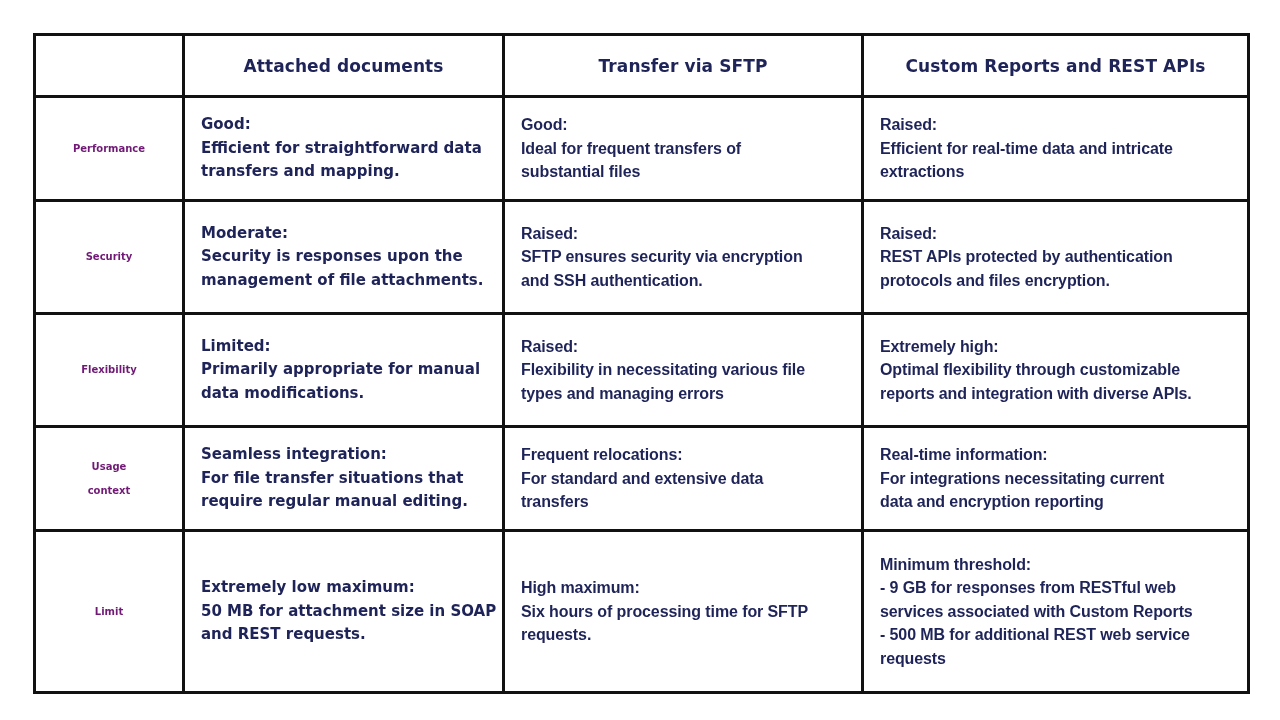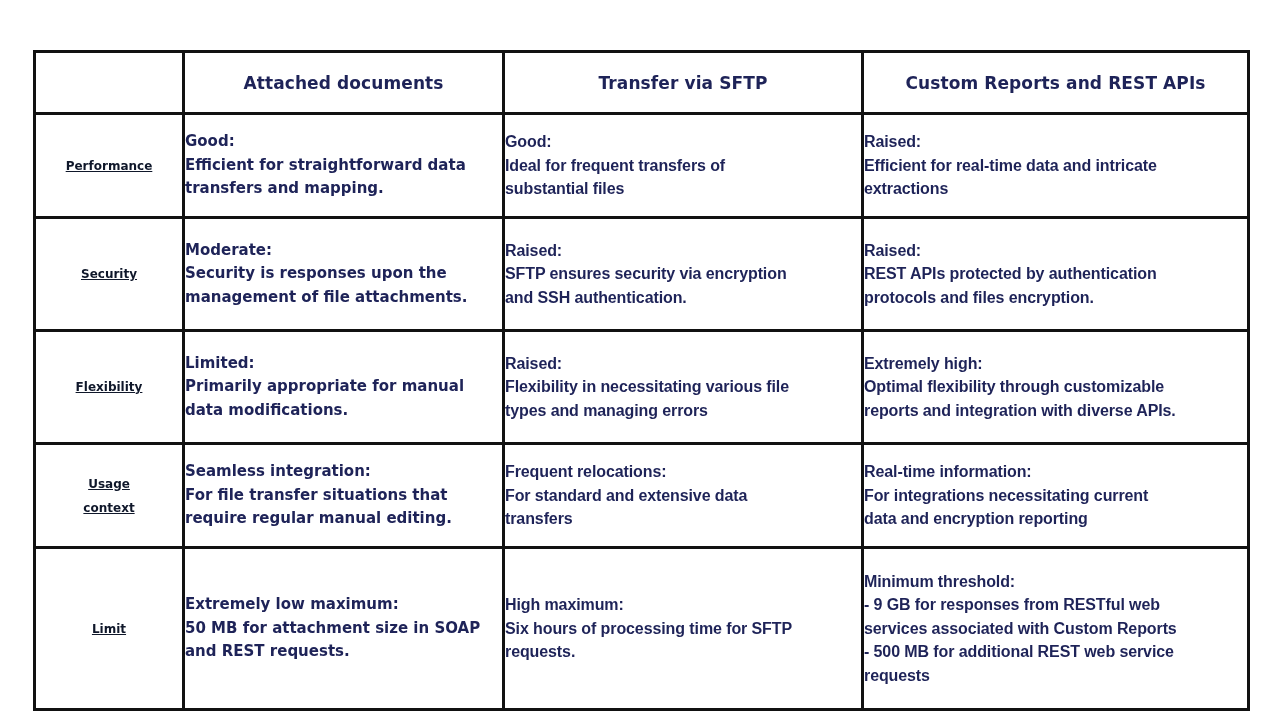--- a/index.html
+++ b/index.html
@@ -17,21 +17,20 @@
       width: 1214px;
       height: 658px;
     }
     table.cmp {
       border-collapse: collapse;
       width: 1214px;
       height: 658px;
       table-layout: fixed;
       font-family: "DejaVu Sans", sans-serif;
       font-weight: bold;
-      margin-top: 17px;
     }
     table.cmp td, table.cmp th {
       border: 3px solid #111111;
       vertical-align: middle;
       padding: 0;
     }
     col.c0 { width: 149px; }
     col.c1 { width: 320px; }
     col.c2 { width: 359px; }
     col.c3 { width: 386px; }
@@ -42,37 +41,37 @@
     tr.r-usage { height: 104px; }
     tr.r-limit { height: 162px; }
     th.col-head {
       color: #1e2358;
       font-size: 17px;
       text-align: center;
       font-weight: bold;
       letter-spacing: 0.1px;
     }
     td.row-label {
-      color: #0f172a;
-      font-size: 12px;
+      color: #701a75;
+      font-size: 10px;
       text-align: center;
       line-height: 24px;
-      text-decoration: underline;
     }
     td.cell {
       color: #1e2358;
       font-size: 15px;
       line-height: 23.5px;
       padding-left: 12px;
       padding-right: 6px;
       text-align: left;
     }
     .cell .title, .cell .line {
       display: block;
       white-space: nowrap;
+      padding-left: 16px;
     }
     .cell.narrow {
       font-family: "Liberation Sans", sans-serif;
       font-size: 16px;
       letter-spacing: -0.1px;
     }
   </style>
 </head>
 <body>
 

